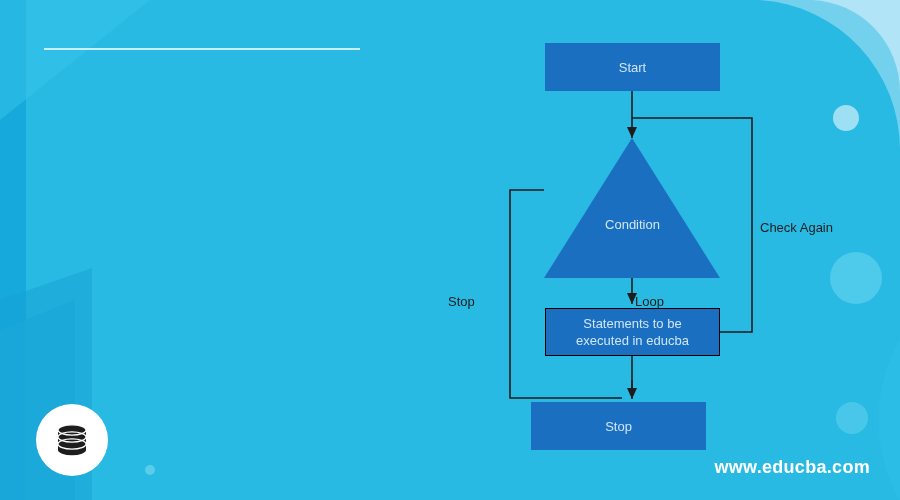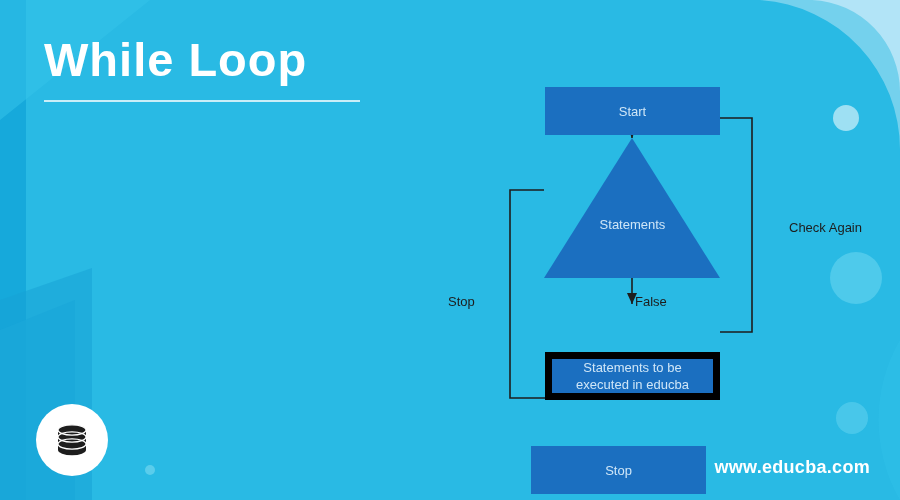--- a/index.html
+++ b/index.html
@@ -36,40 +36,39 @@
   .flow svg{position:absolute;left:0;top:0;}
 
   .node{
     position:absolute;
     background:#1b6fc0;
     color:#cfe6f7;
     font-size:13px;
     display:flex;align-items:center;justify-content:center;
     text-align:center;
     box-sizing:border-box;
-    margin-top:44px;
   }
   .node-start{left:115px;top:23px;width:175px;height:48px;}
   .node-stop{left:101px;top:382px;width:175px;height:48px;}
   .node-stmt{
     left:115px;top:288px;width:175px;height:48px;
     flex-direction:column;line-height:17px;
-    border:7px solid #000000;
+    border:1px solid #000000;
   }
   .cond-label{
     position:absolute;left:115px;top:196px;width:175px;height:18px;
     color:#cfe6f7;font-size:13px;text-align:center;line-height:18px;
   }
 
   .edge-label{
     position:absolute;color:#1d1d1d;font-size:13px;white-space:nowrap;
   }
   .lbl-false{left:18px;top:274px;}
   .lbl-true{left:205px;top:274px;}
-  .lbl-check{left:330px;top:200px;margin-left:29px;}
+  .lbl-check{left:330px;top:200px;}
 
   
   .site{
     position:absolute;right:30px;bottom:22px;
     color:#ffffff;font-size:18px;font-weight:bold;letter-spacing:.3px;
   }
   .logo-badge{
     position:absolute;left:36px;bottom:24px;width:72px;height:72px;
     background:#ffffff;border-radius:50%;
     display:flex;align-items:center;justify-content:center;
@@ -95,21 +94,20 @@
 
     <circle cx="856" cy="278" r="26" fill="#55cdec" opacity="0.85"></circle>
     <circle cx="852" cy="418" r="16" fill="#55cdec" opacity="0.7"></circle>
 
     <path d="M900,340 A160,160 0 0 0 900,500 Z" fill="#2fbfe7" opacity="0.6"></path>
 
     <circle cx="150" cy="470" r="5" fill="#66d2ee" opacity="0.8"></circle>
   </svg>
 
   <div class="title-block">
-    <div class="title-line2">While Loop</div>
     <div class="title-rule"></div>
   </div>
 
   <div class="flow">
 
     <svg width="450" height="460">
       <defs>
         <marker id="arrow" markerWidth="9" markerHeight="9" refX="7" refY="3.2" orient="auto">
           <path d="M0,0 L7,3.2 L0,6.4 z" fill="#1d1d1d"></path>
         </marker>
@@ -128,33 +126,33 @@
         <line x1="202" y1="360" x2="202" y2="379" marker-end="url(#arrow)"></line>
 
         <polyline points="290,312 322,312 322,98 202,98"></polyline>
       </g>
     </svg>
 
     <div class="node node-start">
       <span>Start</span>
     </div>
 
-    <div class="cond-label">Statements</div>
+    <div class="cond-label">Condition</div>
 
     <div class="node node-stmt">
       <span>Statements to be</span>
       <span>executed in educba</span>
     </div>
 
     <div class="node node-stop">
       <span>Stop</span>
     </div>
 
     <div class="edge-label lbl-false">Stop</div>
-    <div class="edge-label lbl-true">False</div>
+    <div class="edge-label lbl-true">Loop</div>
     <div class="edge-label lbl-check">Check Again</div>
   </div>
 
   <div class="logo-badge">
     <svg width="40" height="40" viewBox="0 0 40 40">
       <ellipse cx="20" cy="10" rx="14" ry="5.2" fill="#1d1d1d"></ellipse>
       <rect x="6" y="10" width="28" height="7" fill="#1d1d1d"></rect>
       <ellipse cx="20" cy="17" rx="14" ry="5.2" fill="#1d1d1d"></ellipse>
       <rect x="6" y="17" width="28" height="7" fill="#1d1d1d"></rect>
       <ellipse cx="20" cy="24" rx="14" ry="5.2" fill="#1d1d1d"></ellipse>

